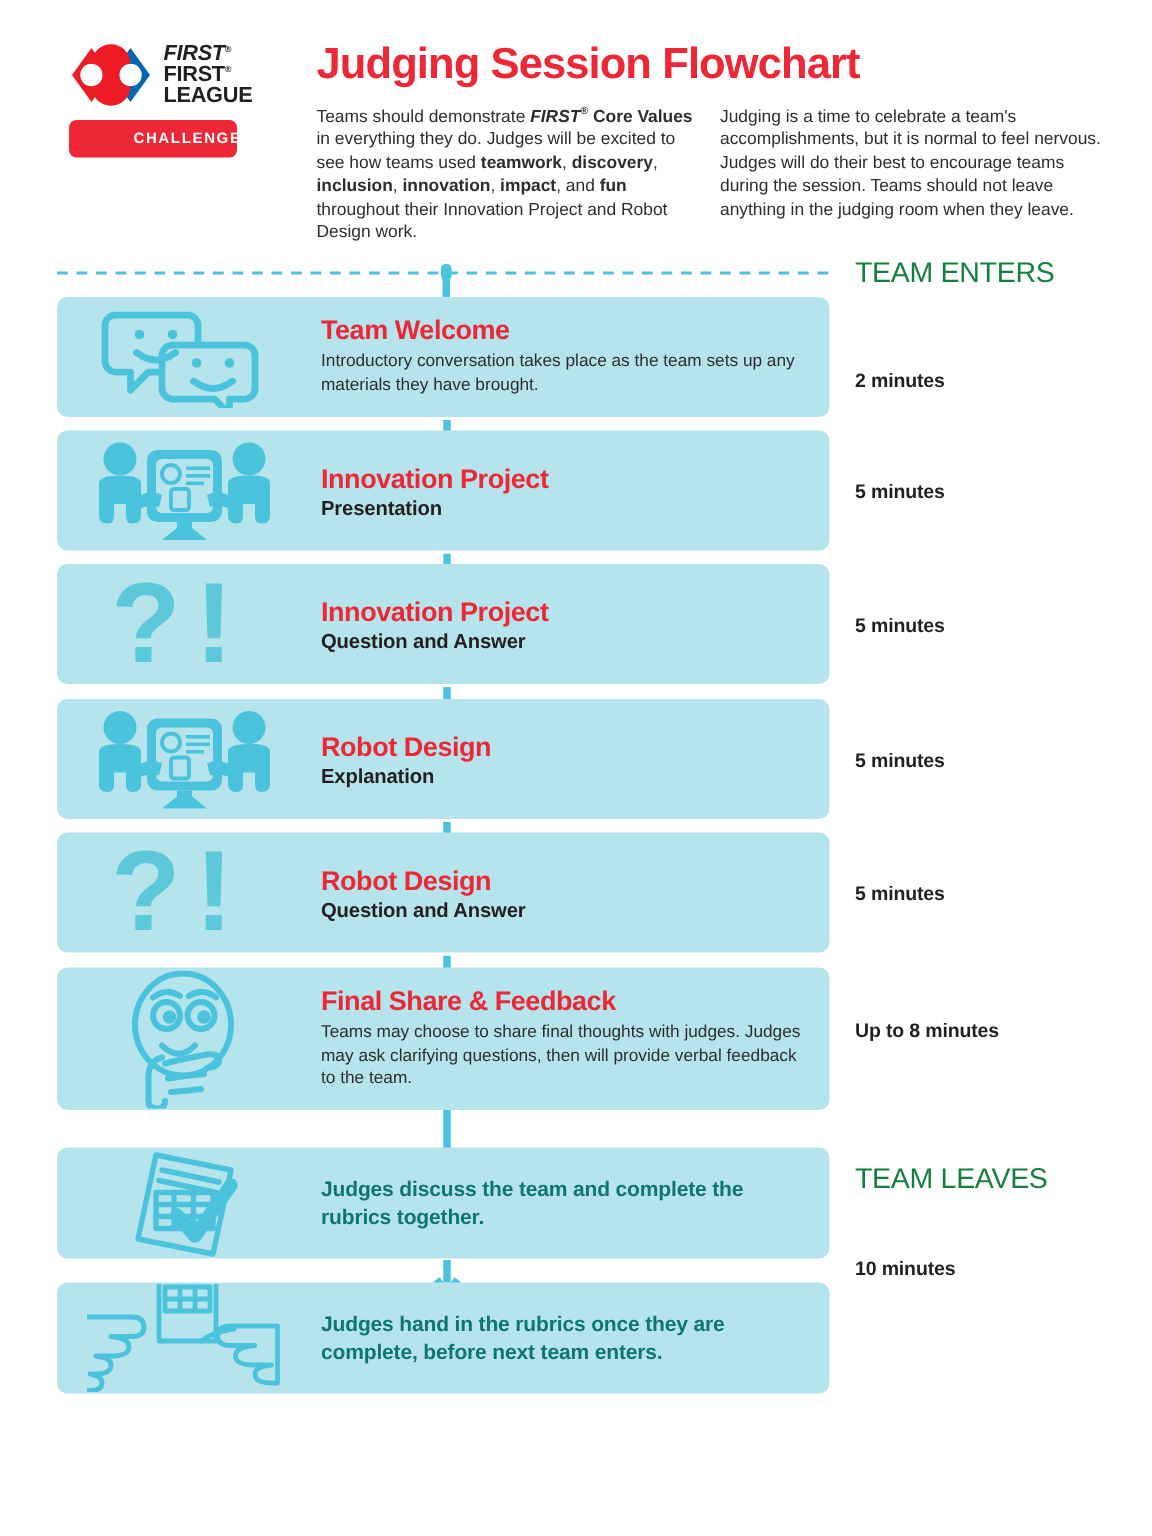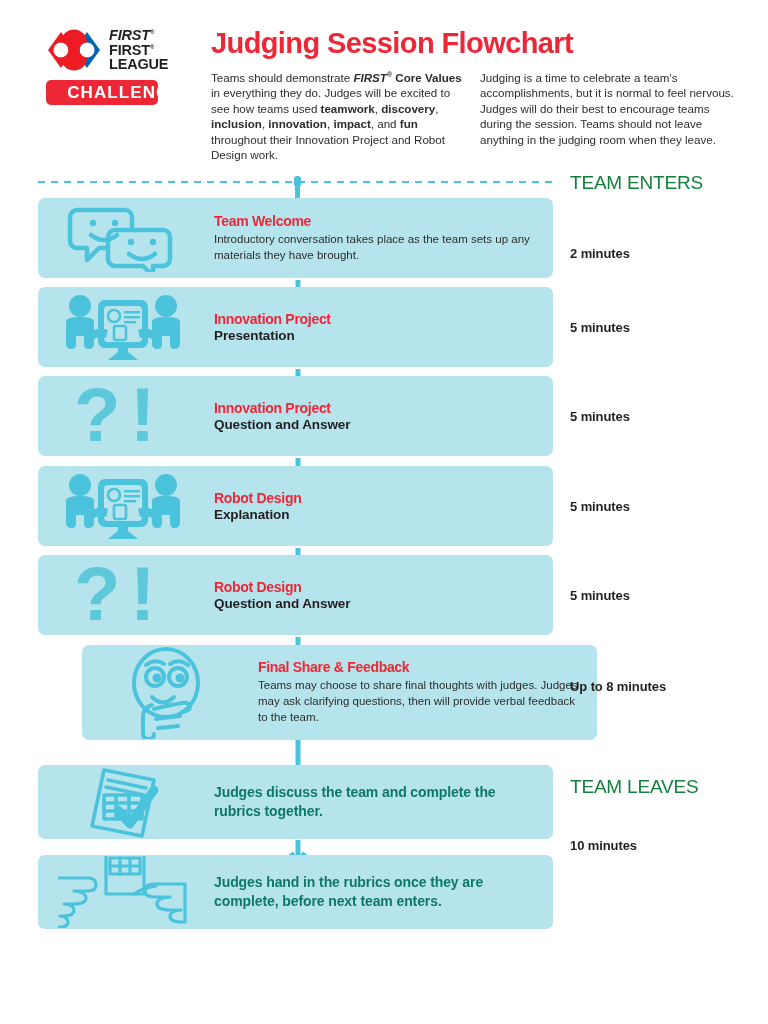--- a/index.html
+++ b/index.html
@@ -73,21 +73,21 @@
     margin-top: 8px;
     background: #ee2737;
     color: #ffffff;
     border-radius: 5px;
     width: 112px;
     height: 25px;
     display: flex;
     align-items: center;
     justify-content: center;
     font-weight: bold;
-    font-size: 17px;
+    font-size: 10px;
     letter-spacing: 1.1px;
     padding-left: 46px;
   }
 
   .title {
     position: absolute;
     left: 211px;
     top: 27px;
     font-size: 29px;
     font-weight: bold;
@@ -172,21 +172,21 @@
     left: 176px;
     right: 12px;
     top: 0;
     height: 100%;
     display: flex;
     flex-direction: column;
     justify-content: center;
   }
 
   .card-title {
-    font-size: 14px;
+    font-size: 18px;
     font-weight: bold;
     color: #ee2737;
     letter-spacing: -0.3px;
     margin-bottom: 1px;
   }
   .card-sub {
     font-size: 13.5px;
     font-weight: bold;
     color: #231f20;
     letter-spacing: -0.1px;
@@ -413,21 +413,21 @@
       <div class="card-title">Robot Design</div>
       <div class="card-sub">Question and Answer</div>
     </div>
   </div>
   <div class="duration" style="top:588px;">5 minutes</div>
 
   <svg class="arrow" style="top:637px;" viewBox="0 0 20 26">
     <path d="M10 0 v15 M3 13 l7 10 l7 -10" fill="none" stroke="#4cc3dc" stroke-width="5"></path>
   </svg>
 
-  <div class="card" style="top:645px; height:95px;margin-left:44px;">
+  <div class="card" style="top:645px; height:95px;">
     <div class="icon-zone">
       <svg width="110" height="92" viewBox="0 0 110 92">
         <g fill="none" stroke="#4cc3dc" stroke-width="4" stroke-linejoin="round" stroke-linecap="round">
           <ellipse cx="54" cy="36" rx="32" ry="34"></ellipse>
           <circle cx="43" cy="30" r="9"></circle>
           <circle cx="66" cy="30" r="9"></circle>
           <path d="M34 18 q9 -7 18 -1"></path>
           <path d="M58 17 q9 -6 18 1"></path>
           <path d="M40 50 q11 11 22 0"></path>
           <path d="M40 58 q-8 2 -9 11 v18 q0 5 6 5 q5 0 5 -5"></path>

